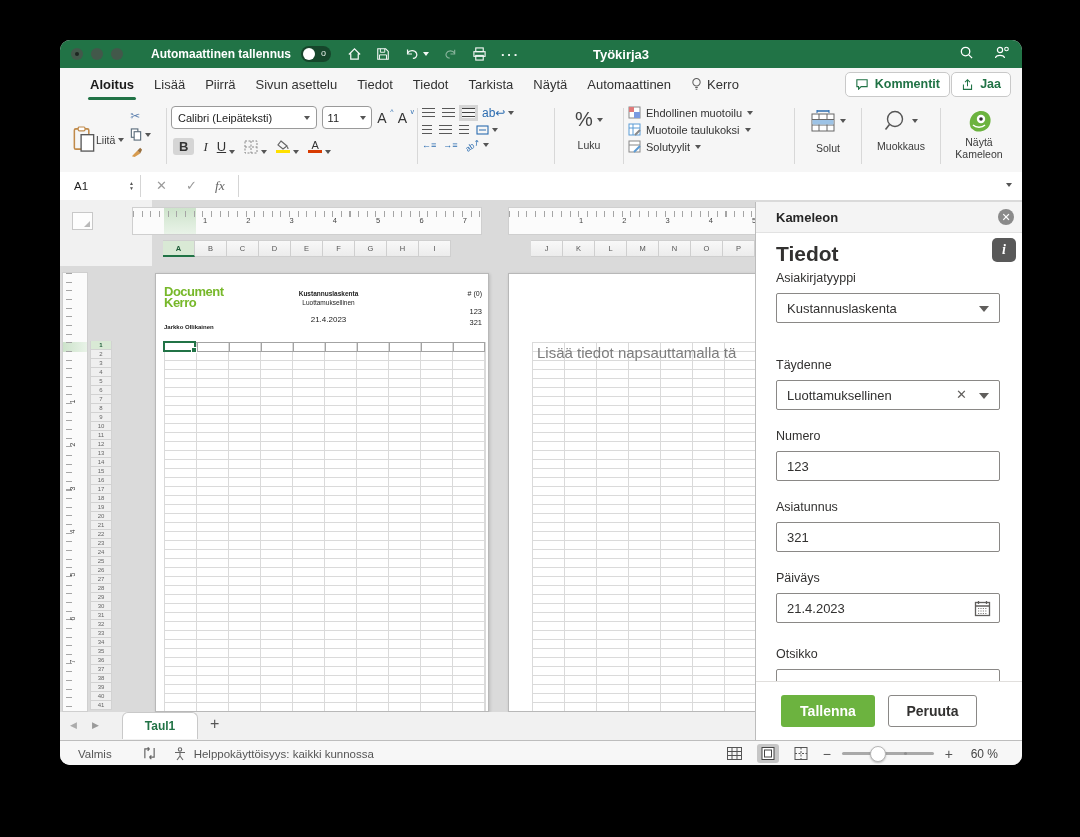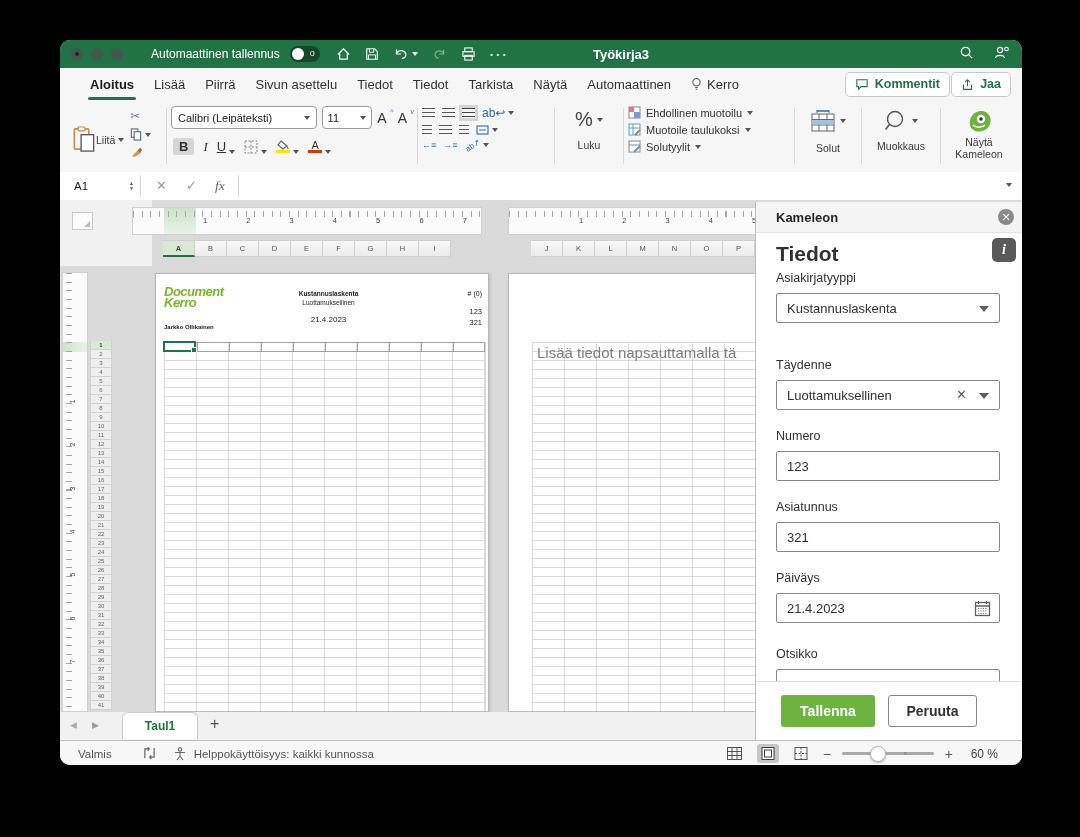--- a/index.html
+++ b/index.html
@@ -6,21 +6,21 @@
   .stage{position:relative;width:1080px;height:837px;background:#000;overflow:hidden;
          font-family:"Liberation Sans",sans-serif;}
   .win{position:absolute;left:60px;top:40px;width:962px;height:725px;border-radius:10px;
        overflow:hidden;background:#f6f6f6;box-shadow:0 20px 60px rgba(0,0,0,.6);}
   
   .titlebar{position:absolute;left:0;top:0;right:0;height:28px;background:#217346;
             display:flex;align-items:center;color:#fff;}
   .lights{display:flex;gap:8px;margin-left:11px;}
   .light{width:12px;height:12px;border-radius:50%;background:#42584a;position:relative;}
   .light.first::after{content:"";position:absolute;left:4px;top:4px;width:4px;height:4px;border-radius:50%;background:#1c2620;}
-  .autosave{margin-left:28px;font-size:12px;font-weight:400;color:#ffffff;}
+  .autosave{margin-left:28px;font-size:12px;font-weight:700;color:#ffffff;}
   .toggle{margin-left:10px;width:30px;height:16px;border-radius:8px;background:#16462b;position:relative;}
   .knob{position:absolute;left:2px;top:2px;width:12px;height:12px;border-radius:50%;background:#fff;}
   .toggle .tstate{position:absolute;right:5px;top:2px;font-size:9px;color:#e8f0ea;}
   .qat{display:flex;align-items:center;gap:14px;margin-left:16px;}
   .qicon{display:flex;align-items:center;opacity:.95;}
   .qicon.dim{opacity:.45;}
   .wintitle{position:absolute;left:calc(50% + 80px);transform:translateX(-50%);
             font-size:13px;font-weight:bold;color:#fff;white-space:nowrap;}
   .tb-right{position:absolute;right:12px;display:flex;gap:20px;align-items:center;}
   
@@ -112,21 +112,21 @@
   .pg2{left:448px;width:252px;border-right:none;}
   .grid{position:absolute;top:68px;height:370px;
         background-image:repeating-linear-gradient(to right,#dadada 0 1px,transparent 1px 32px),
                          repeating-linear-gradient(to bottom,#dadada 0 1px,transparent 1px 9px);}
   .g1{left:8px;width:321px;border-right:1px solid #dadada;}
   .g1head{position:absolute;left:8px;top:68px;width:321px;height:10px;box-sizing:border-box;border:1px solid #a3a3a3;
         background-image:repeating-linear-gradient(to right,#a3a3a3 0 1px,transparent 1px 32px);}
   .g2{left:23px;right:0;}
   .sel{position:absolute;left:7px;top:67px;width:33px;height:11px;box-sizing:border-box;border:2px solid #217346;background:#fff;}
   .sel::after{content:"";position:absolute;right:-3px;bottom:-3px;width:4px;height:4px;background:#217346;border:1px solid #fff;}
-  .logo{position:absolute;left:8px;top:12px;color:#77b82a;font-weight:bold;font-size:13px;line-height:11px;letter-spacing:-.5px;font-style:italic;}
+  .logo{position:absolute;left:8px;top:12px;color:#77b82a;font-weight:bold;font-size:13px;line-height:11px;letter-spacing:-.5px;}
   .dcenter{position:absolute;left:105px;top:16px;width:135px;text-align:center;color:#222;}
   .dtype{font-size:6.5px;font-weight:bold;}
   .dclass{font-size:6.5px;margin-top:2px;}
   .ddate{font-size:8px;margin-top:9px;}
   .dright{position:absolute;right:6px;top:16px;text-align:right;color:#222;}
   .dnumref{font-size:7px;}
   .dnum{font-size:7.5px;margin-top:2px;}
   .dnum.firstnum{margin-top:10px;}
   .author{position:absolute;left:8px;top:50px;font-size:6px;font-weight:bold;color:#222;}
   .hint{position:absolute;left:28px;top:70px;font-size:15px;color:#7d7d7d;white-space:nowrap;}

